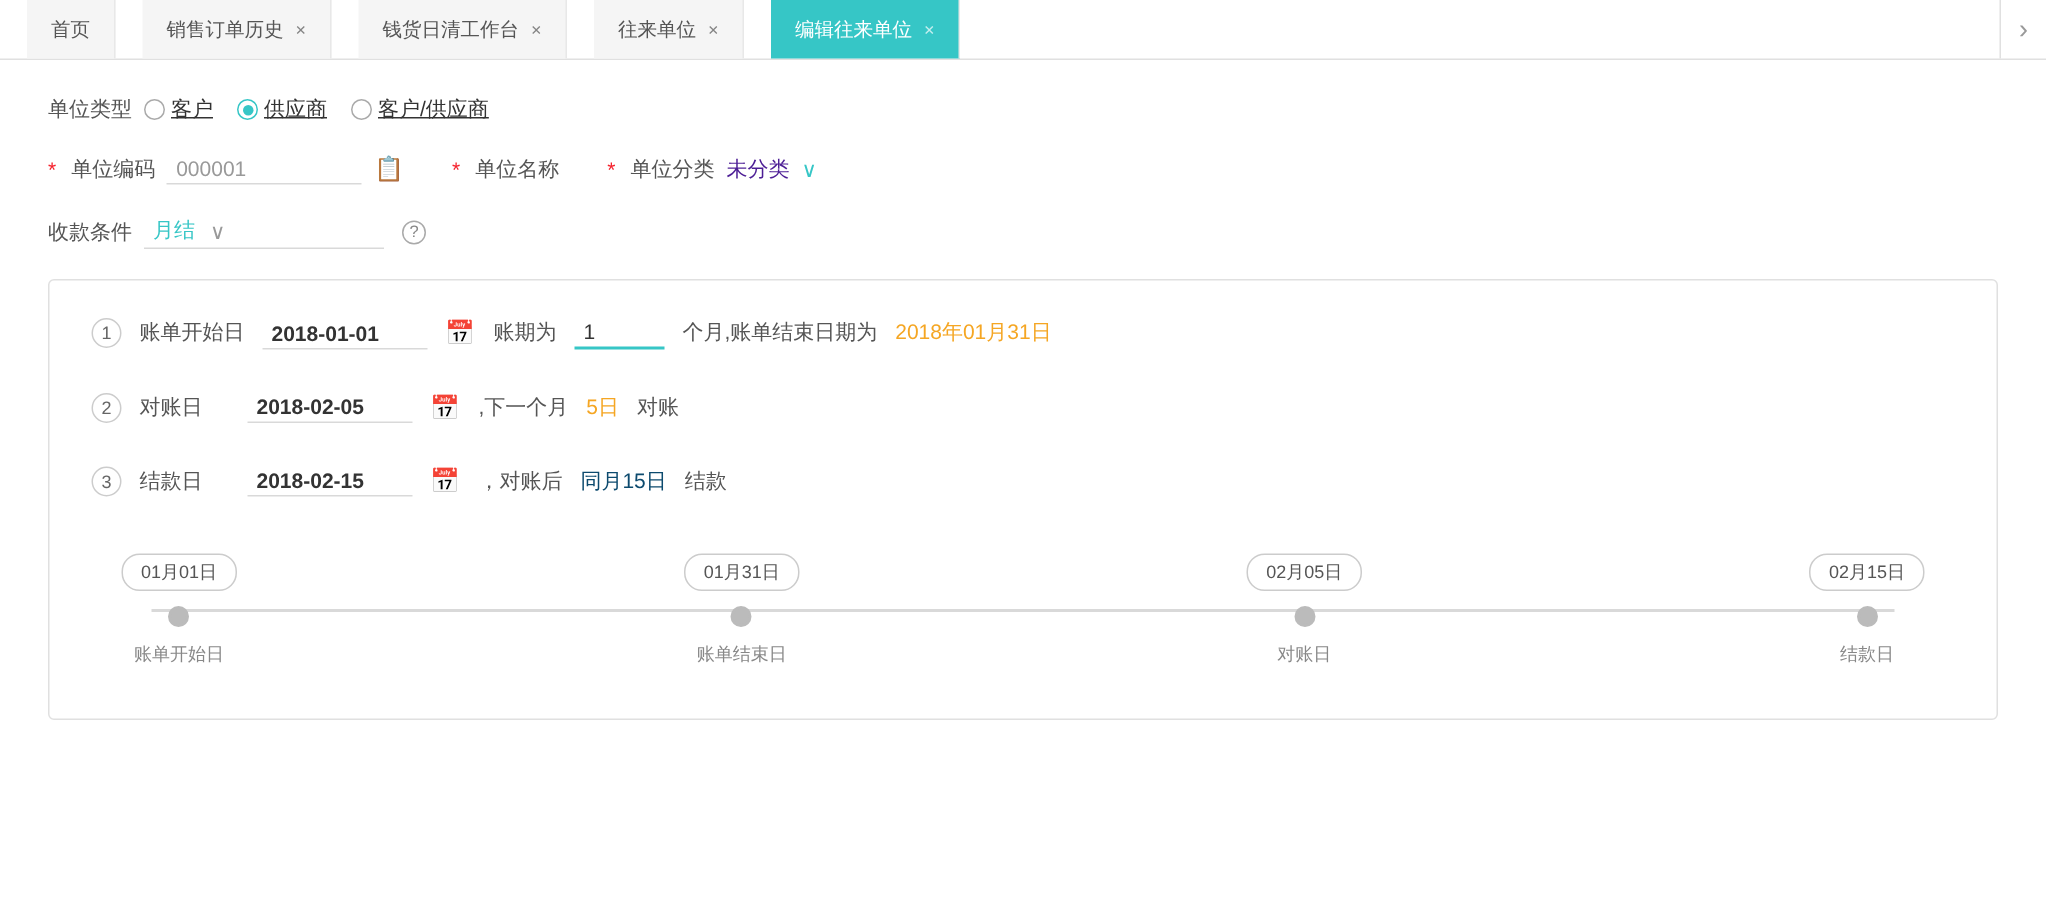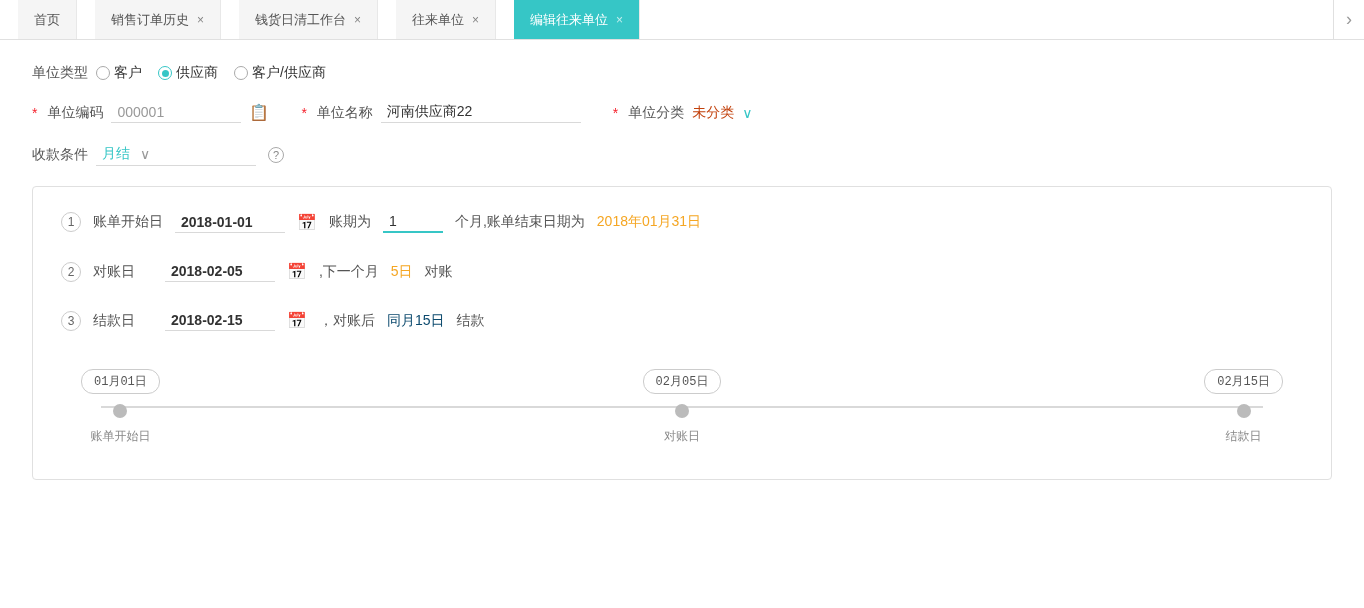--- a/index.html
+++ b/index.html
@@ -75,20 +75,21 @@
       white-space: nowrap;
     }
     .required-star {
       color: #f5222d;
       margin-right: 2px;
     }
     .radio-group {
       display: flex;
       align-items: center;
       gap: 16px;
+      text-decoration: underline;
     }
     .radio-item {
       display: flex;
       align-items: center;
       gap: 4px;
       cursor: pointer;
     }
     .radio-circle {
       width: 14px;
       height: 14px;
@@ -128,21 +129,21 @@
       font-size: 16px;
     }
 
     .unit-category-wrapper {
       display: flex;
       align-items: center;
       gap: 8px;
       min-width: 180px;
     }
     .unit-category-value {
-      color: #c2410c;
+      color: #4c1d95;
     }
     .dropdown-arrow {
       color: #36c6c6;
       cursor: pointer;
       font-size: 14px;
     }
 
     .payment-condition-wrapper {
       display: flex;
       align-items: center;
@@ -244,21 +245,20 @@
       margin-bottom: 28px;
       line-height: 1.6;
     }
 
     .timeline-container {
       display: flex;
       align-items: flex-end;
       width: 100%;
       position: relative;
       padding: 10px 20px;
-      font-family: Liberation Mono, monospace;
     }
     .tl-line {
       position: absolute;
       left: 40px;
       right: 40px;
       top: 50%;
       transform: translateY(-50%);
       height: 2px;
       background: #d9d9d9;
     }
@@ -349,21 +349,20 @@
   <div class="form-row">
     <div class="form-field">
       <span class="required-star">*</span>
       <span class="form-label">单位编码</span>
       <input class="form-input unit-code-input" type="text" value="000001" style="">
       <span class="calendar-icon">📋</span>
     </div>
     <div class="form-field">
       <span class="required-star">*</span>
       <span class="form-label">单位名称</span>
-      <input class="form-input unit-name-input" type="text" value="河南供应商22" style="">
     </div>
     <div class="form-field">
       <span class="required-star">*</span>
       <span class="form-label">单位分类</span>
       <div class="unit-category-wrapper">
         <span class="unit-category-value">未分类</span>
         <span class="dropdown-arrow">∨</span>
       </div>
     </div>
   </div>
@@ -415,20 +414,25 @@
 
     <div class="timeline-container">
       <div class="tl-line"></div>
       <div class="tl-nodes">
         <div class="tl-node">
           <div class="tl-badge">01月01日</div>
           <div class="tl-dot"></div>
           <div class="tl-sublabel">账单开始日</div>
         </div>
         <div class="tl-node">
+          <div class="tl-badge">01月31日</div>
+          <div class="tl-dot"></div>
+          <div class="tl-sublabel">账单结束日</div>
+        </div>
+        <div class="tl-node">
           <div class="tl-badge">02月05日</div>
           <div class="tl-dot"></div>
           <div class="tl-sublabel">对账日</div>
         </div>
         <div class="tl-node">
           <div class="tl-badge">02月15日</div>
           <div class="tl-dot"></div>
           <div class="tl-sublabel">结款日</div>
         </div>
       </div>

